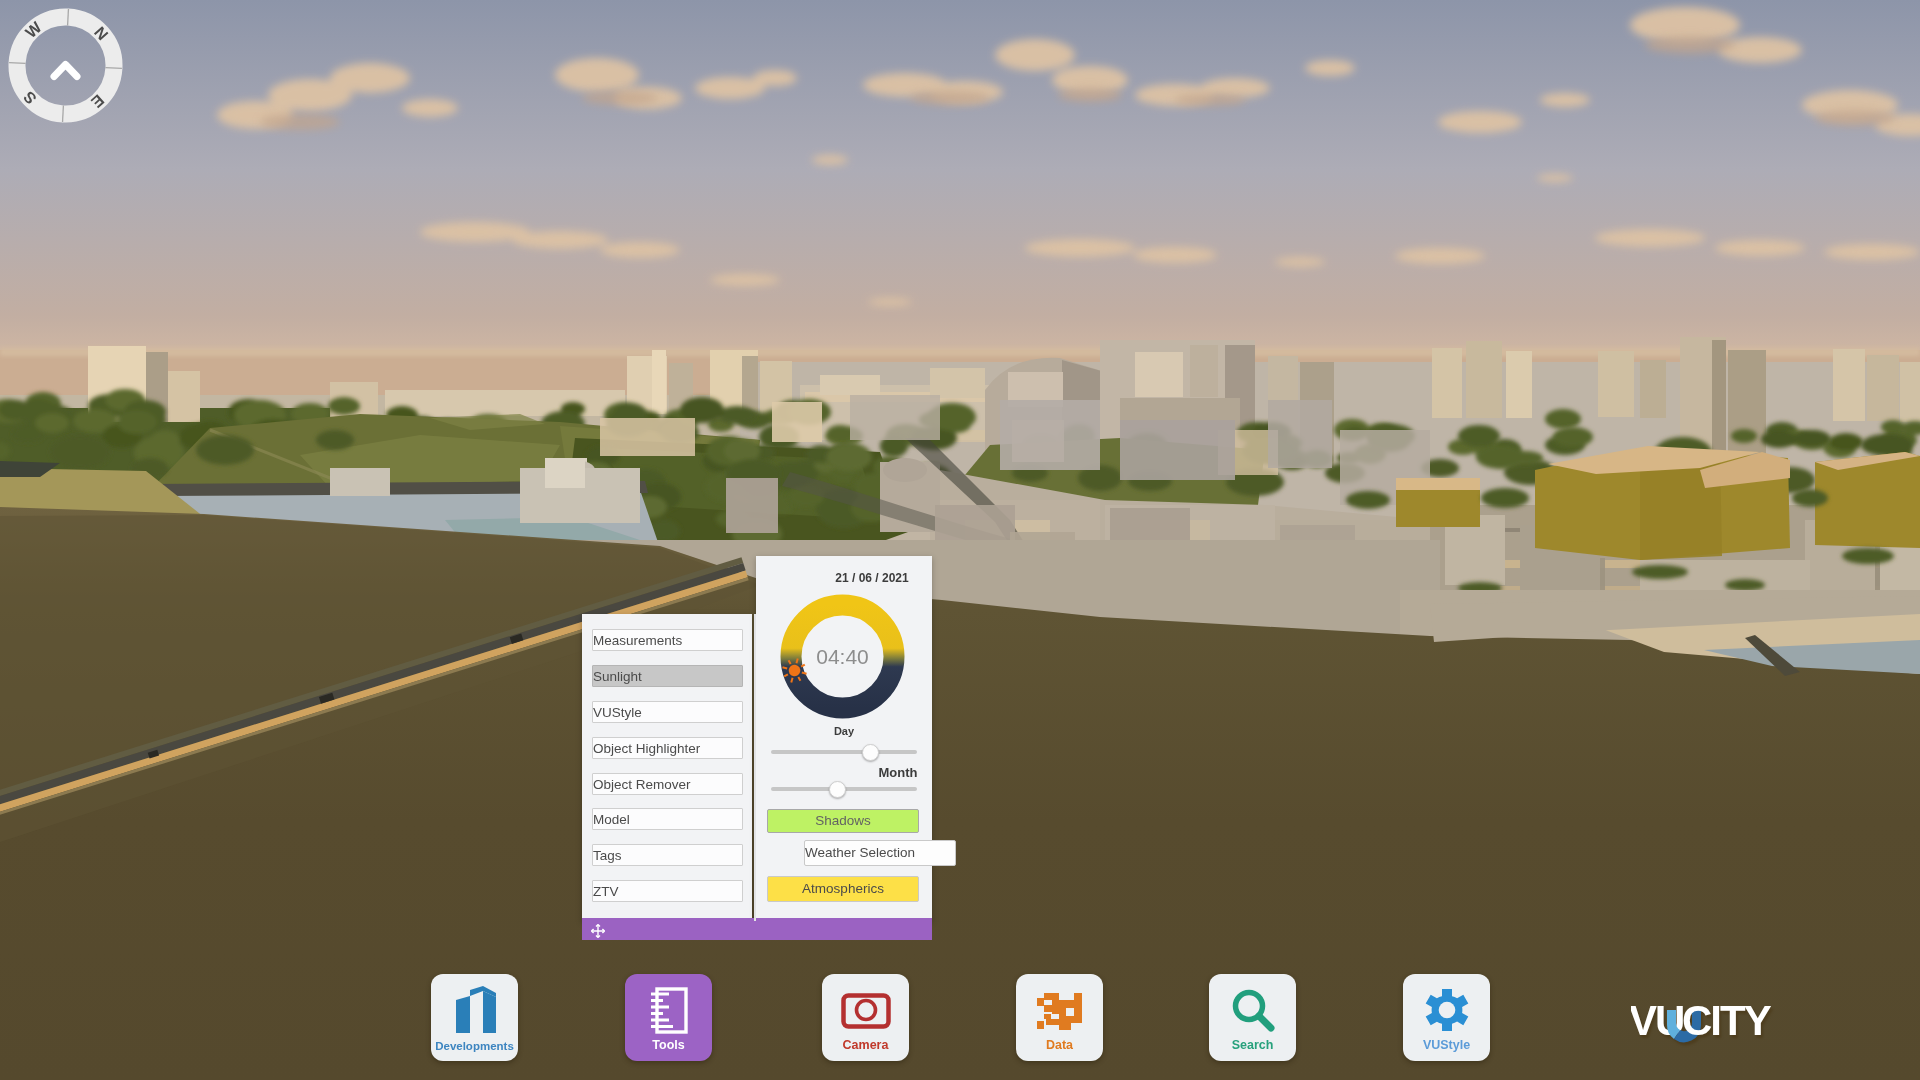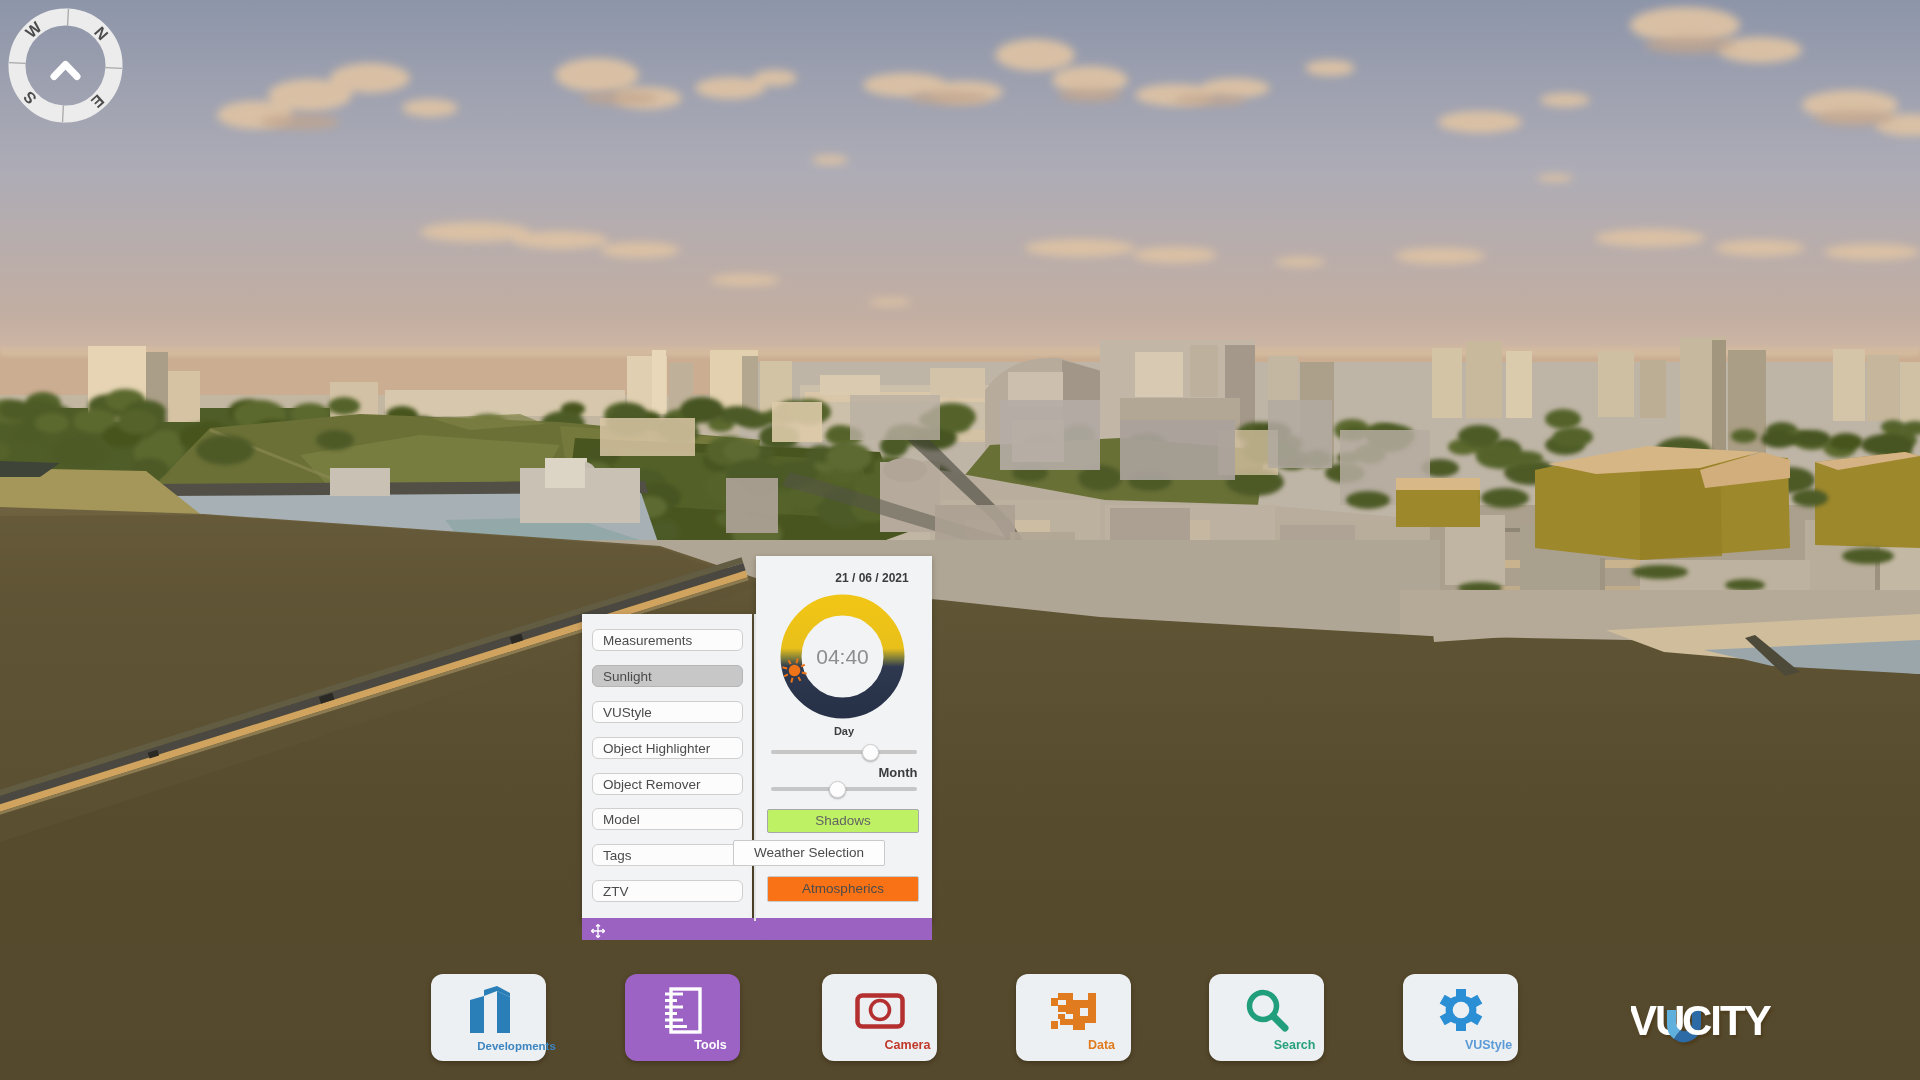--- a/index.html
+++ b/index.html
@@ -455,21 +455,21 @@
   <path d="M46 68.5 L57.5 56.5 L69 68.5" fill="none" stroke="#ffffff" stroke-width="7" stroke-linecap="round" stroke-linejoin="round"></path>
 </svg>
 
 <div class="abs" style="left:582px;top:614px;width:170px;height:307px;background:#f2f3f5;box-shadow:0 2px 6px rgba(0,0,0,0.25);"></div>
 <div class="abs" style="left:756px;top:556px;width:176px;height:365px;background:#f2f3f5;box-shadow:0 2px 6px rgba(0,0,0,0.25);"></div>
 <div class="abs" style="left:582px;top:918px;width:350px;height:21.5px;background:#9b62c2;"></div>
 <div class="abs" style="left:754px;top:614px;width:1.5px;height:307px;background:#e2e3e5;"></div>
 
 <style>
   .tbtn{position:absolute;left:592px;width:151px;height:22px;background:#fcfcfd;border:1px solid #cfcfcf;
-    border-radius:6px;font-size:13.5px;color:#4b4b4b;line-height:22px;padding-left:10px;box-sizing:border-box;}
+    border-radius:1px;font-size:13.5px;color:#4b4b4b;line-height:22px;box-sizing:border-box;}
 </style>
 <div class="tbtn" style="top:629px;">Measurements</div>
 <div class="tbtn" style="top:665px;background:#c7c7c7;border-color:#b5b5b5;">Sunlight</div>
 <div class="tbtn" style="top:701px;">VUStyle</div>
 <div class="tbtn" style="top:737px;">Object Highlighter</div>
 <div class="tbtn" style="top:773px;">Object Remover</div>
 <div class="tbtn" style="top:808px;">Model</div>
 <div class="tbtn" style="top:844px;">Tags</div>
 <div class="tbtn" style="top:880px;">ZTV</div>
 
@@ -501,33 +501,33 @@
 </svg>
 
 <div class="abs" style="left:756px;top:725px;width:176px;text-align:center;font-size:11px;font-weight:bold;color:#3c3c3c;">Day</div>
 <div class="abs" style="left:771px;top:750px;width:146px;height:4px;background:#c6c6c6;border-radius:2px;"></div>
 <div class="abs" style="left:862px;top:744px;width:15px;height:15px;background:#fdfdfd;border:1px solid #cfcfcf;border-radius:50%;box-shadow:0 1px 2px rgba(0,0,0,0.3);"></div>
 <div class="abs" style="left:792px;top:765px;width:212px;text-align:center;font-size:13px;font-weight:bold;color:#3c3c3c;">Month</div>
 <div class="abs" style="left:771px;top:787px;width:146px;height:4px;background:#c6c6c6;border-radius:2px;"></div>
 <div class="abs" style="left:829px;top:781px;width:15px;height:15px;background:#fdfdfd;border:1px solid #cfcfcf;border-radius:50%;box-shadow:0 1px 2px rgba(0,0,0,0.3);"></div>
 
 <div class="abs" style="left:767px;top:809px;width:150px;height:22px;background:#bef264;border:1px solid #a8a8a8;border-radius:2px;text-align:center;line-height:22px;font-size:13.5px;color:#636363;">Shadows</div>
-<div class="abs" style="left:733px;top:840px;width:150px;height:24px;background:#fdfdfd;border:1px solid #c9c9c9;border-radius:2px;text-align:center;line-height:24px;font-size:13.5px;color:#4b4b4b;">Weather Selection</div>
-<div class="abs" style="left:767px;top:876px;width:150px;height:24px;background:#f97316;border:1px solid #c9c9c9;border-radius:2px;text-align:center;line-height:24px;font-size:13.5px;color:#4b4b4b;">Atmospherics</div>
+<div class="abs" style="left:804px;top:840px;width:150px;height:24px;background:#fdfdfd;border:1px solid #c9c9c9;border-radius:2px;text-align:left;line-height:24px;font-size:13.5px;color:#4b4b4b;">Weather Selection</div>
+<div class="abs" style="left:767px;top:876px;width:150px;height:24px;background:#fde047;border:1px solid #c9c9c9;border-radius:2px;text-align:center;line-height:24px;font-size:13.5px;color:#4b4b4b;">Atmospherics</div>
 
 <svg class="abs" style="left:591px;top:924px;" width="14" height="14" viewBox="0 0 14 14">
   <g stroke="#ffffff" stroke-width="1.4" fill="none">
     <path d="M7 1 L7 13 M1 7 L13 7"></path>
     <path d="M5 2.6 L7 0.6 L9 2.6 M5 11.4 L7 13.4 L9 11.4 M2.6 5 L0.6 7 L2.6 9 M11.4 5 L13.4 7 L11.4 9"></path>
   </g>
 </svg>
 
 <style>
   .nbtn{position:absolute;top:974px;width:87px;height:87px;background:#edf0f2;border-radius:12px;
-    box-shadow:0 2px 5px rgba(40,30,10,0.45);padding-left:28px;}
+    box-shadow:0 2px 5px rgba(40,30,10,0.45);}
   .nlbl{position:absolute;width:100%;bottom:9px;text-align:center;font-size:12.5px;font-weight:bold;}
   .nicon{position:absolute;left:50%;top:37px;transform:translate(-50%,-50%);}
 </style>
 
 <div class="nbtn" style="left:431px;">
   <svg class="nicon" width="50" height="56" viewBox="0 0 50 56">
     <polygon points="6,17 20,13 20,50 6,50" fill="#2a7fb8"></polygon>
     <polygon points="20,7 33,3 46,10 46,14 33,8 20,13" fill="#2a7fb8"></polygon>
     <polygon points="33,8 46,14 46,50 33,50 33,24" fill="#2a7fb8"></polygon>
     <polygon points="20,13 33,8 33,24 20,29" fill="#ffffff" opacity="0"></polygon>

